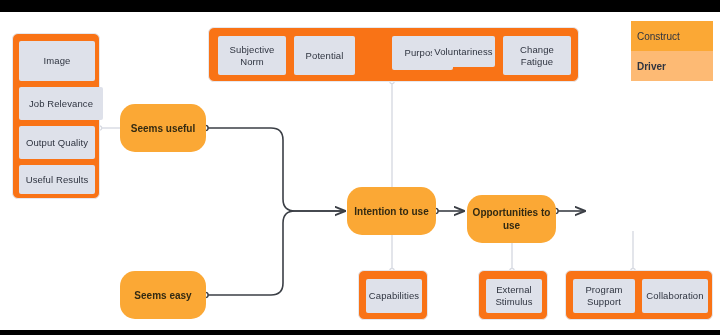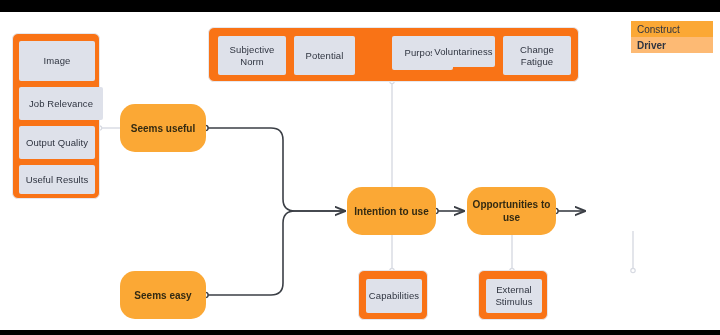--- a/index.html
+++ b/index.html
@@ -61,21 +61,21 @@
   .construct.selected {
     border: 2px solid #3b3f46;
   }
   .legend {
     position: absolute;
     box-sizing: border-box;
   }
   .legend-row {
     box-sizing: border-box;
     width: 82px;
-    height: 16px;
+    height: 30px;
     display: flex;
     align-items: center;
     padding-left: 6px;
     font-size: 10px;
     color: #2f3440;
   }
   .legend-row.construct-key { background: #fba835; }
   .legend-row.driver-key { background: #fdba74; font-weight: bold; }
   svg.links {
     position: absolute;
@@ -191,34 +191,42 @@
         <span>Capabilities</span>
       </div>
     </div>
 
     <div class="group" style="left:478px; top:258px; width:70px; height:50px;">
       <div class="driver" style="left:7px; top:8px; width:56px; height:34px;">
         <span>External Stimulus</span>
       </div>
     </div>
 
+    <div class="group" style="left:565px; top:258px; width:148px; height:50px;">
+      <div class="driver" style="left:7px; top:8px; width:62px; height:34px;">
+        <span>Program Support</span>
+      </div>
+      <div class="driver" style="left:76px; top:8px; width:66px; height:34px;">
+        <span>Collaboration</span>
+      </div>
+    </div>
 
     <div class="construct" style="left:120px; top:92px; width:86px; height:48px;">
       <span>Seems useful</span>
     </div>
 
     <div class="construct" style="left:120px; top:259px; width:86px; height:48px;">
       <span>Seems easy</span>
     </div>
 
     <div class="construct" style="left:347px; top:175px; width:89px; height:48px;">
       <span>Intention to use</span>
     </div>
 
-    <div class="construct" style="left:467px; top:175px; width:89px; height:48px;">
+    <div class="construct" style="left:467px; top:183px; width:89px; height:48px;">
       <span>Opportunities to use</span>
     </div>
 
 
     <div class="legend" style="left:631px; top:9px; width:82px; height:36px;">
       <div class="legend-row construct-key">
         <span>Construct</span>
       </div>
       <div class="legend-row driver-key">
         <span>Driver</span>

